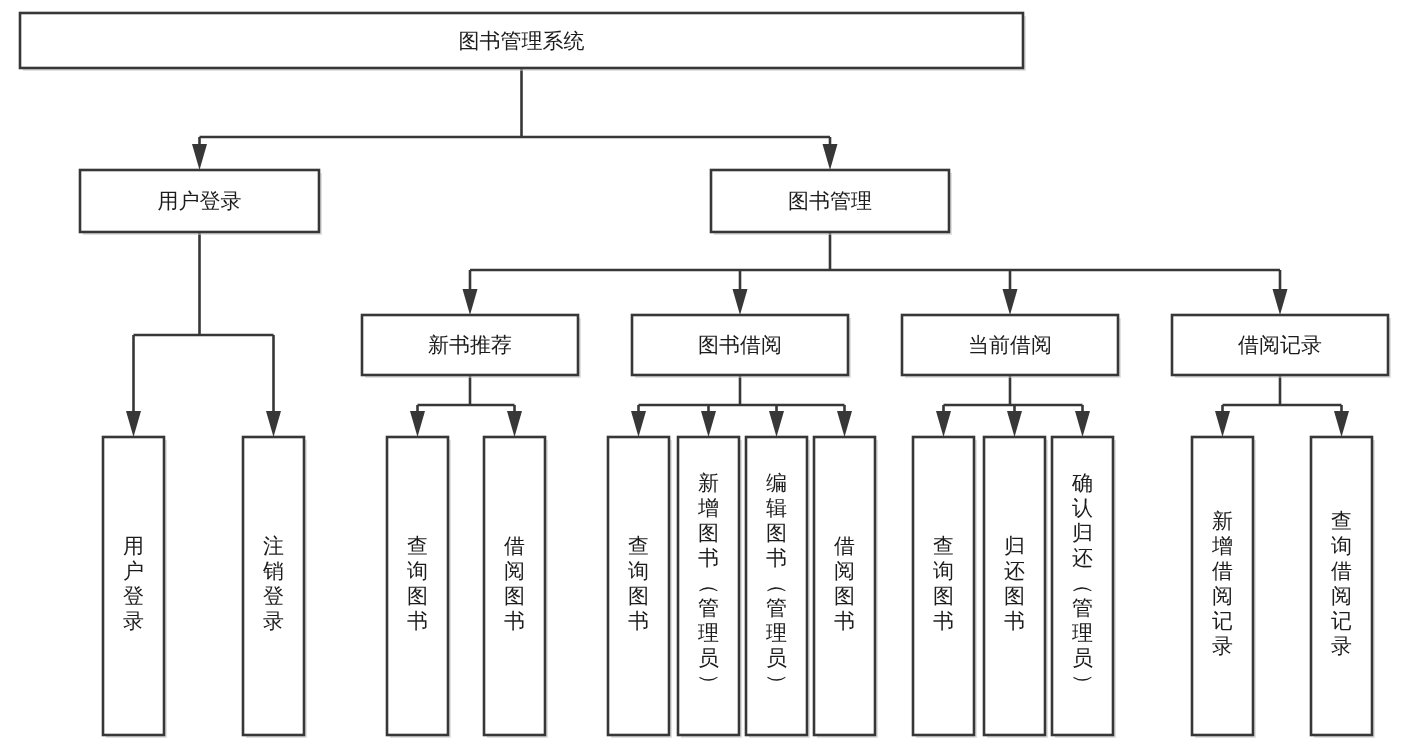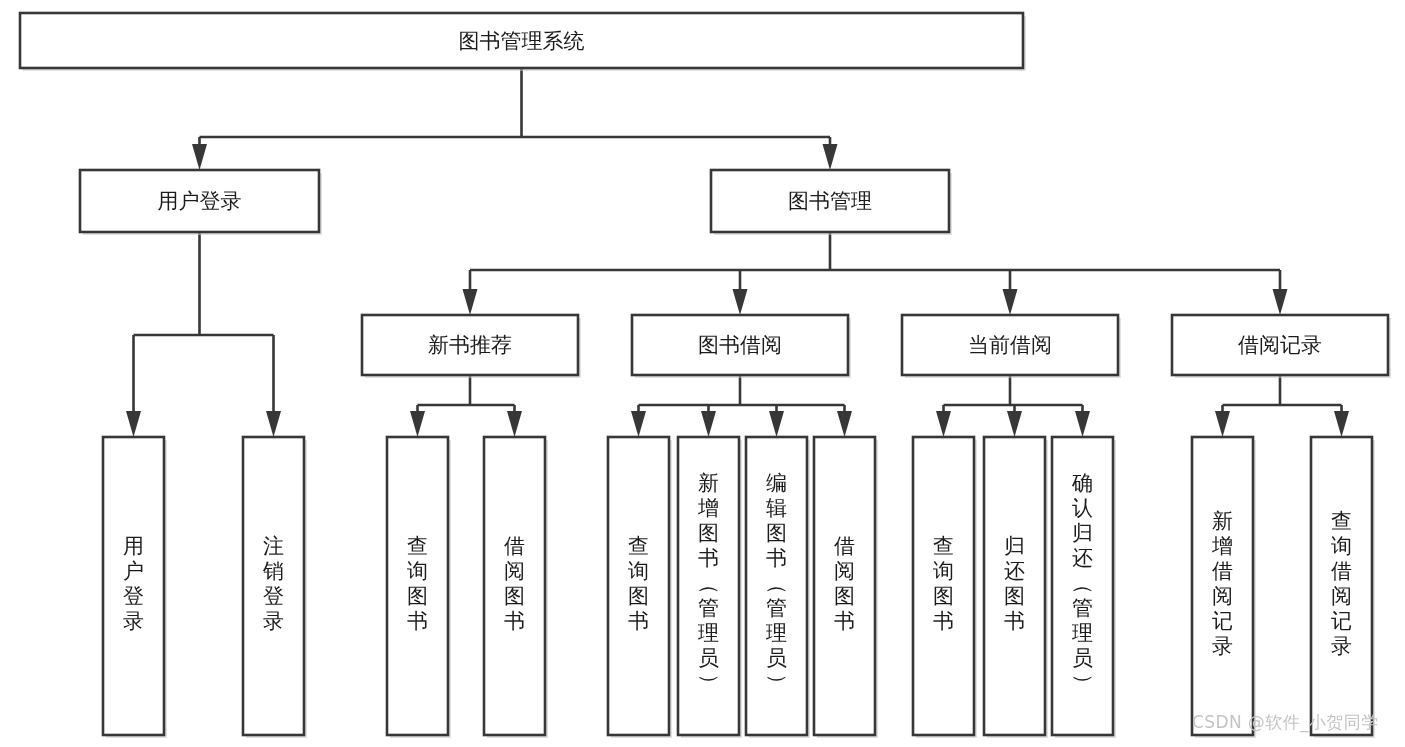--- a/index.html
+++ b/index.html
@@ -296,14 +296,13 @@
           <rect x="1311" y="437" width="61" height="298" class="node-box"></rect>
           <text x="1341.5" y="527.5" class="node-label-vertical">查</text>
           <text x="1341.5" y="552.5" class="node-label-vertical">询</text>
           <text x="1341.5" y="577.5" class="node-label-vertical">借</text>
           <text x="1341.5" y="602.5" class="node-label-vertical">阅</text>
           <text x="1341.5" y="627.5" class="node-label-vertical">记</text>
           <text x="1341.5" y="652.5" class="node-label-vertical">录</text>
         </g>
       </g>
   </svg>
-  <div class="watermark-text" style="left: 1192px; top: 711px; color: rgb(196, 196, 196);">CSDN @软件_小贺同学</div>
 </div>
 
 </body></html>

